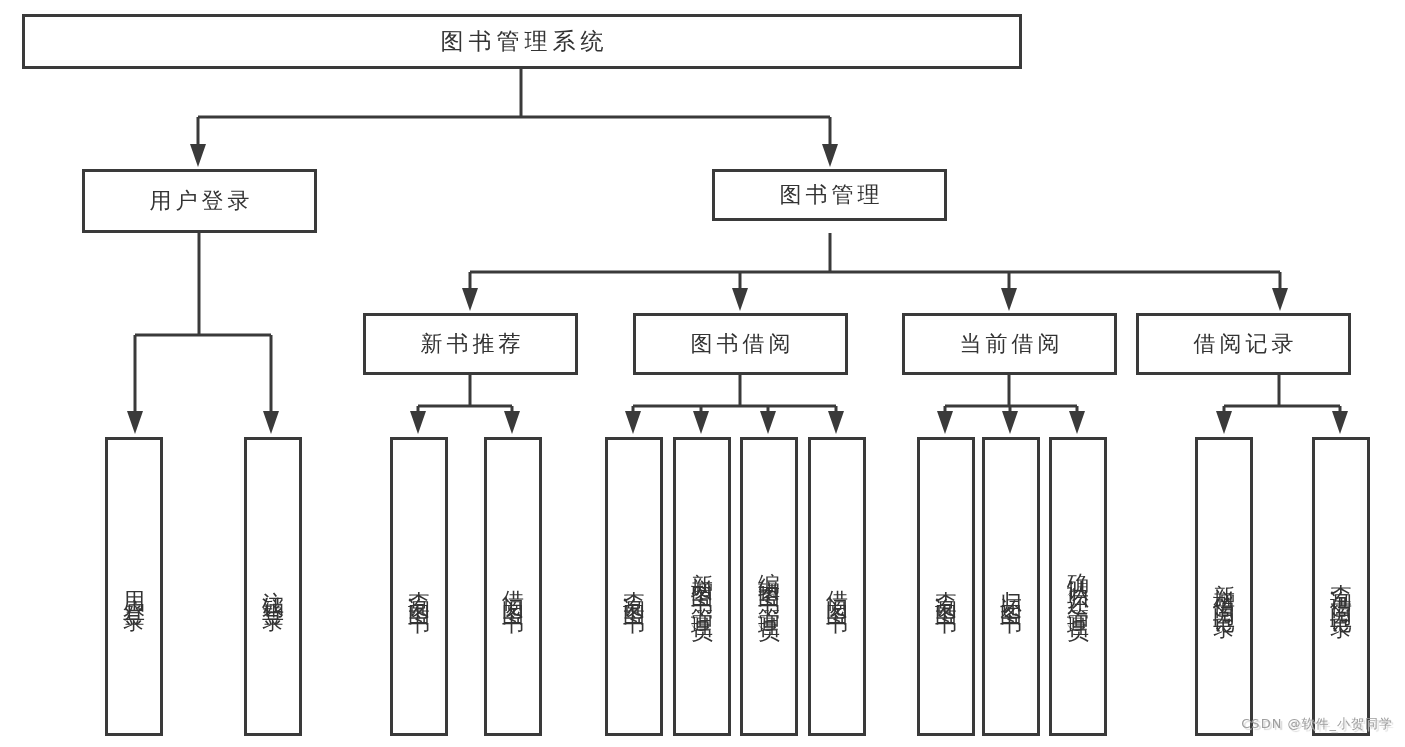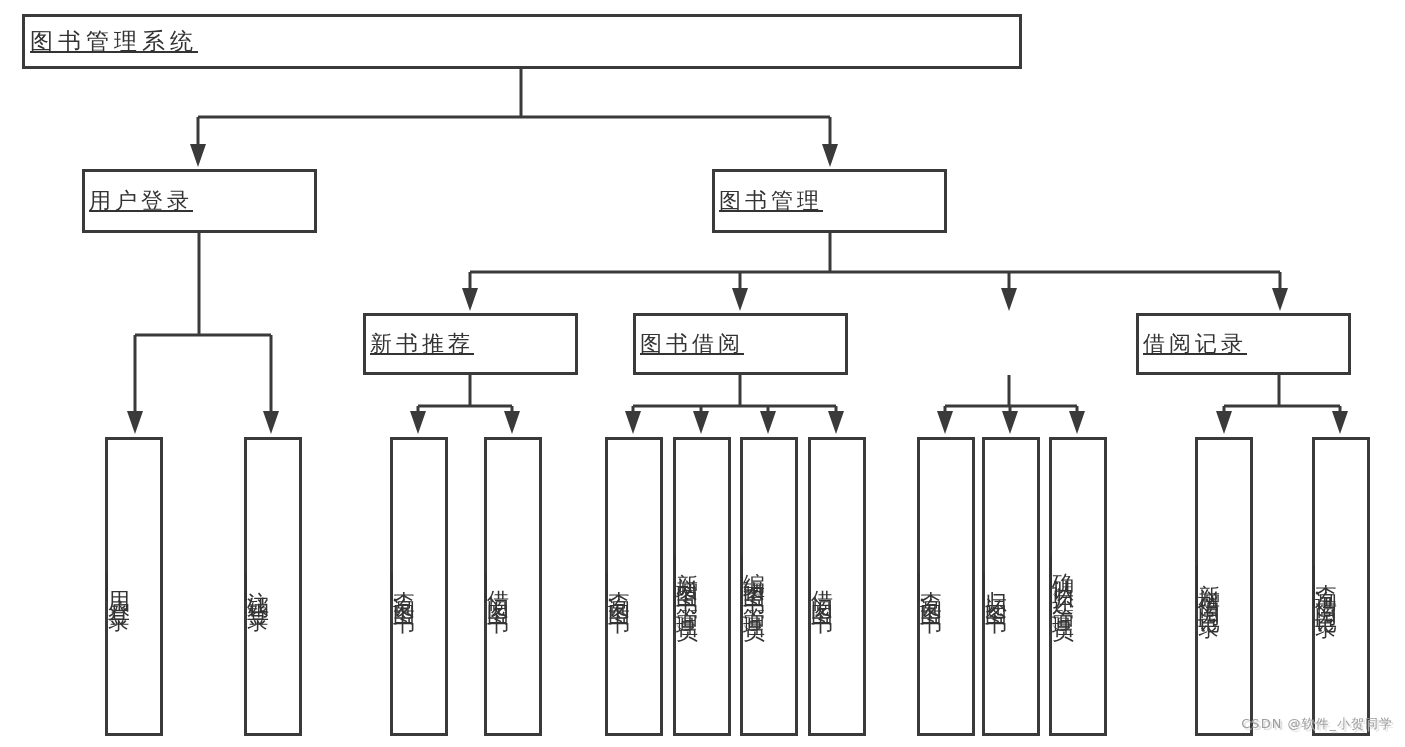--- a/index.html
+++ b/index.html
@@ -4,34 +4,33 @@
 <style>
   html,body{margin:0;padding:0;background:#ffffff;}
   .stage{
     position:relative;width:1405px;height:747px;background:var(--bg,#ffffff);
     font-family:"DejaVu Sans",sans-serif;overflow:hidden;
   }
   .stage svg{position:absolute;left:0;top:0;}
   .box{
     position:absolute;box-sizing:border-box;background:#ffffff;
     border:3px solid var(--line,#3a3a3a);
-    display:flex;align-items:center;
+    display:flex;align-items:center;justify-content:center;
     color:var(--text,#333333);
-    text-decoration:underline;
   }
   .h-label{font-size:22px;letter-spacing:4px;text-indent:4px;white-space:nowrap;}
   .root-label{font-size:23px;letter-spacing:5px;text-indent:5px;}
   .leaf span{
     writing-mode:vertical-rl;text-orientation:mixed;
     font-size:22px;letter-spacing:7px;line-height:1;white-space:nowrap;
   }
   
   .n-root{left:22px;top:14px;width:1000px;height:55px;}
   .n-user{left:82px;top:169px;width:235px;height:64px;}
-  .n-mgmt{left:712px;top:169px;width:235px;height:64px;}
+  .n-mgmt{left:712px;top:169px;width:235px;height:52px;}
   .l3{top:313px;width:215px;height:62px;}
   .n-rec{left:363px;}   .n-bor{left:633px;}
   .n-cur{left:902px;}   .n-his{left:1136px;}
   .leaf{top:437px;width:58px;height:299px;}
   .lf0{left:105px;}  .lf1{left:244px;}  .lf2{left:390px;}  .lf3{left:484px;}
   .lf4{left:605px;}  .lf5{left:673px;}  .lf6{left:740px;}  .lf7{left:808px;}
   .lf8{left:917px;}  .lf9{left:982px;}  .lf10{left:1049px;}
   .lf11{left:1195px;}.lf12{left:1312px;}
   .watermark{
     position:absolute;right:12px;top:715px;font-size:13px;letter-spacing:1px;
@@ -108,20 +107,23 @@
   <div class="box n-mgmt">
     <span class="h-label">图书管理</span>
   </div>
 
   <div class="box l3 n-bor">
     <span class="h-label">图书借阅</span>
   </div>
   <div class="box l3 n-rec">
     <span class="h-label">新书推荐</span>
   </div>
+  <div class="box l3 n-cur">
+    <span class="h-label">当前借阅</span>
+  </div>
   <div class="box l3 n-his">
     <span class="h-label">借阅记录</span>
   </div>
 
   <div class="box leaf lf0">
     <span>用户登录</span>
   </div>
   <div class="box leaf lf1">
     <span>注销登录</span>
   </div>

